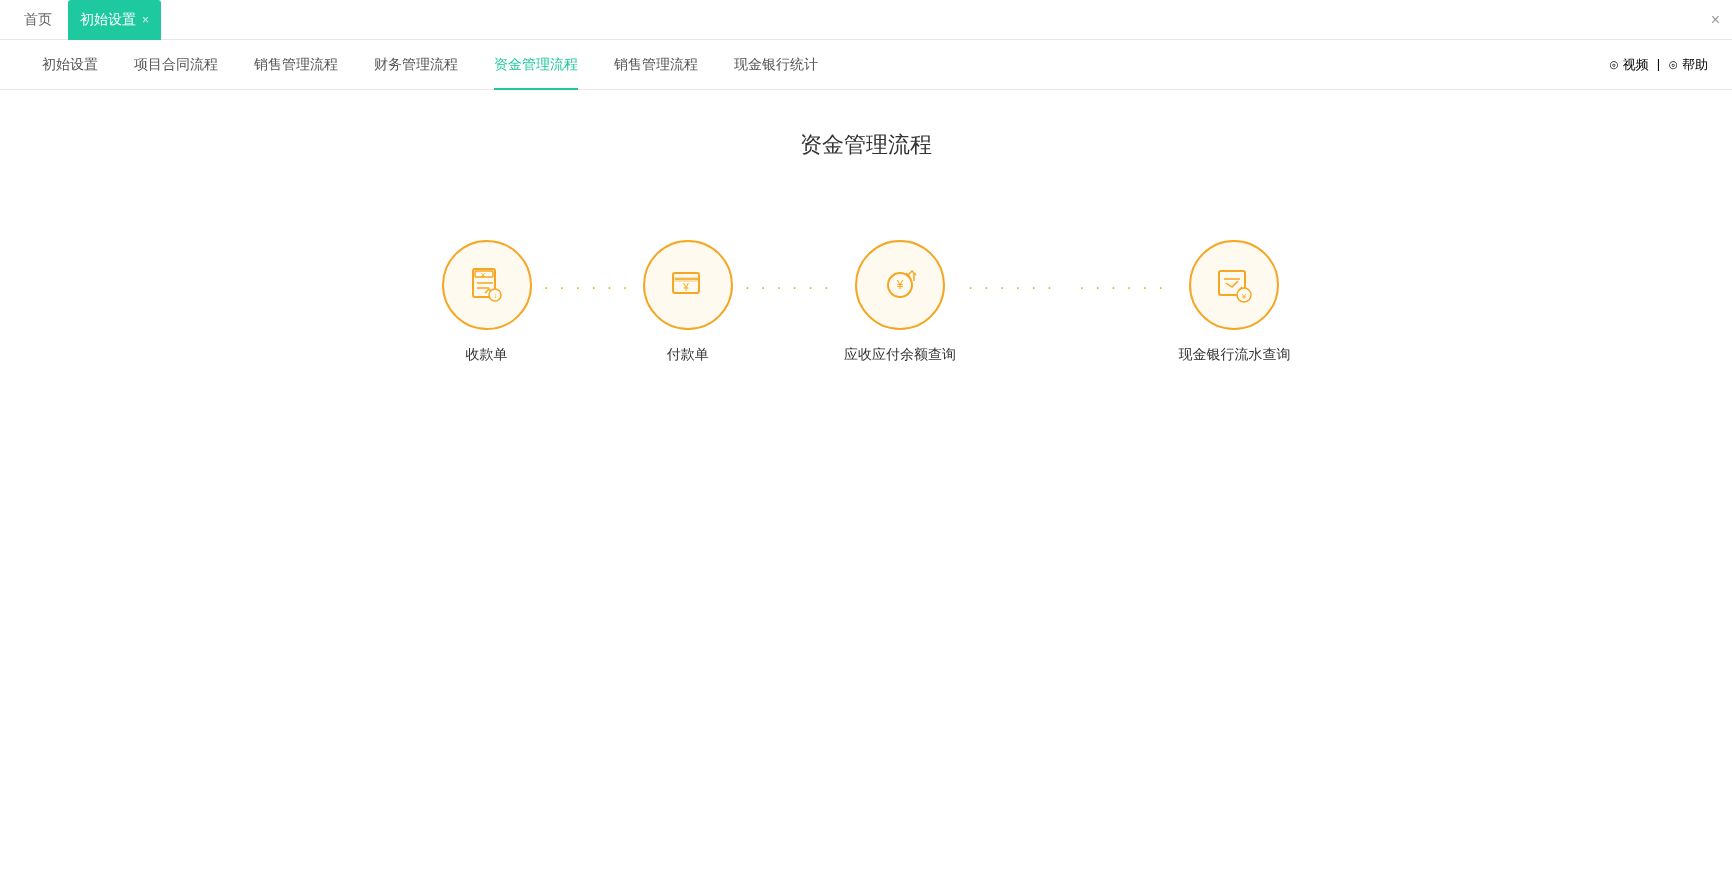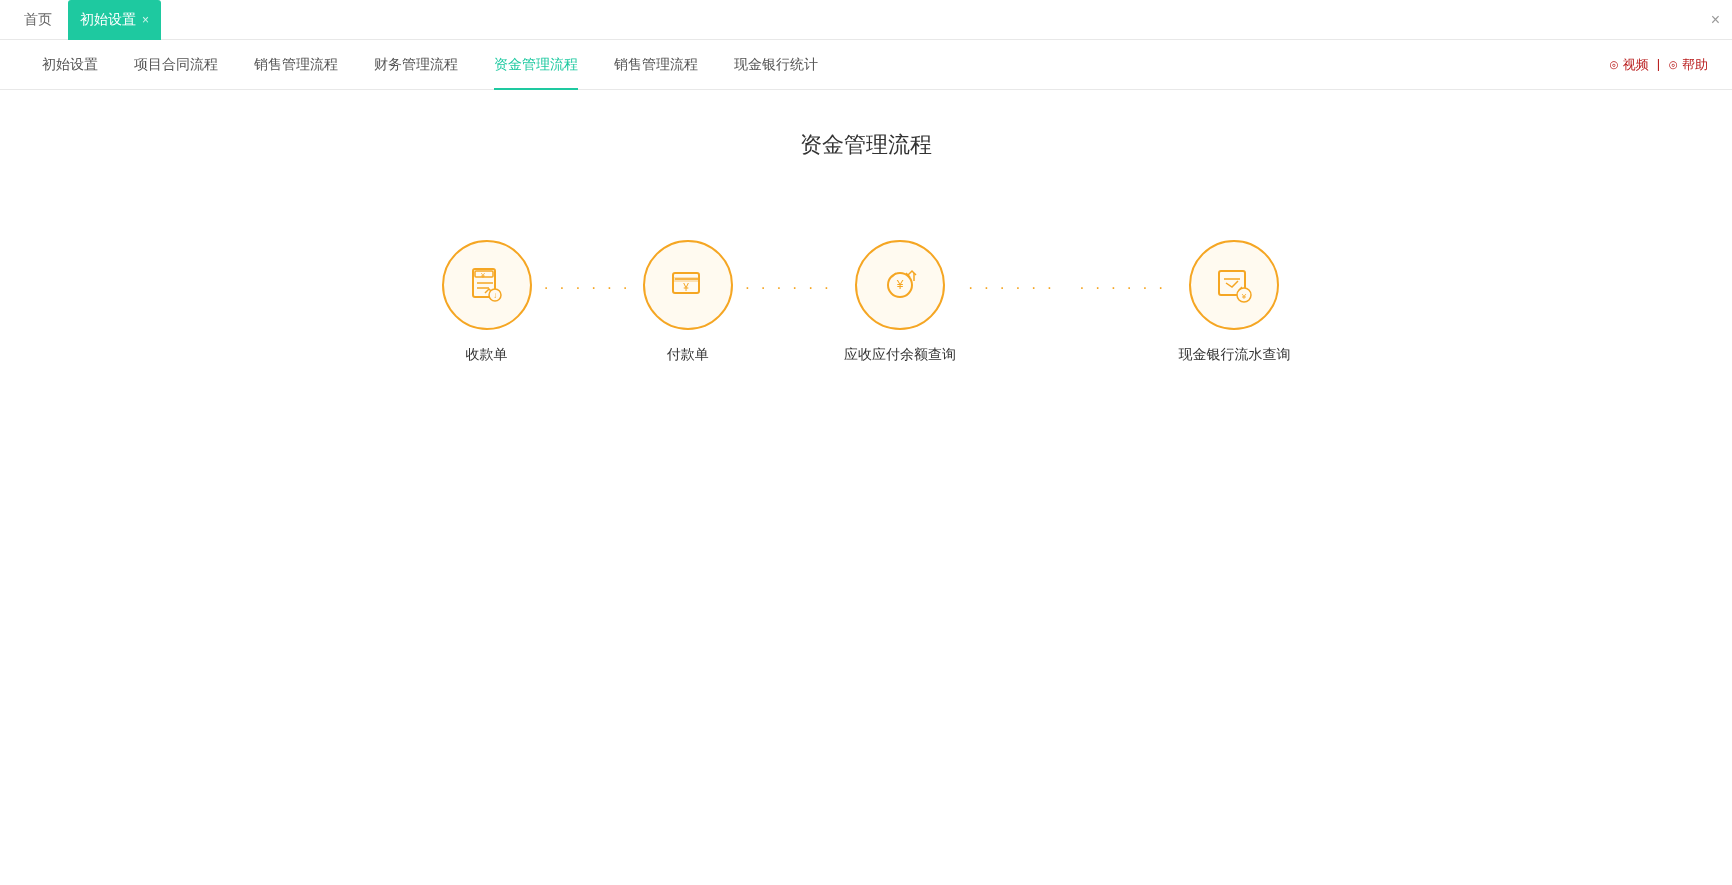--- a/index.html
+++ b/index.html
@@ -85,21 +85,21 @@
       bottom: 0;
       left: 18px;
       right: 18px;
       height: 2px;
       background: #1ec9a0;
     }
     .nav-right {
       margin-left: auto;
       display: flex;
       gap: 8px;
-      color: #b91c1c;
+      color: #000000;
       font-size: 13px;
     }
     .nav-right span {
       cursor: pointer;
     }
 
     
     .main-content {
       background: #fff;
       min-height: calc(885px - 90px);

